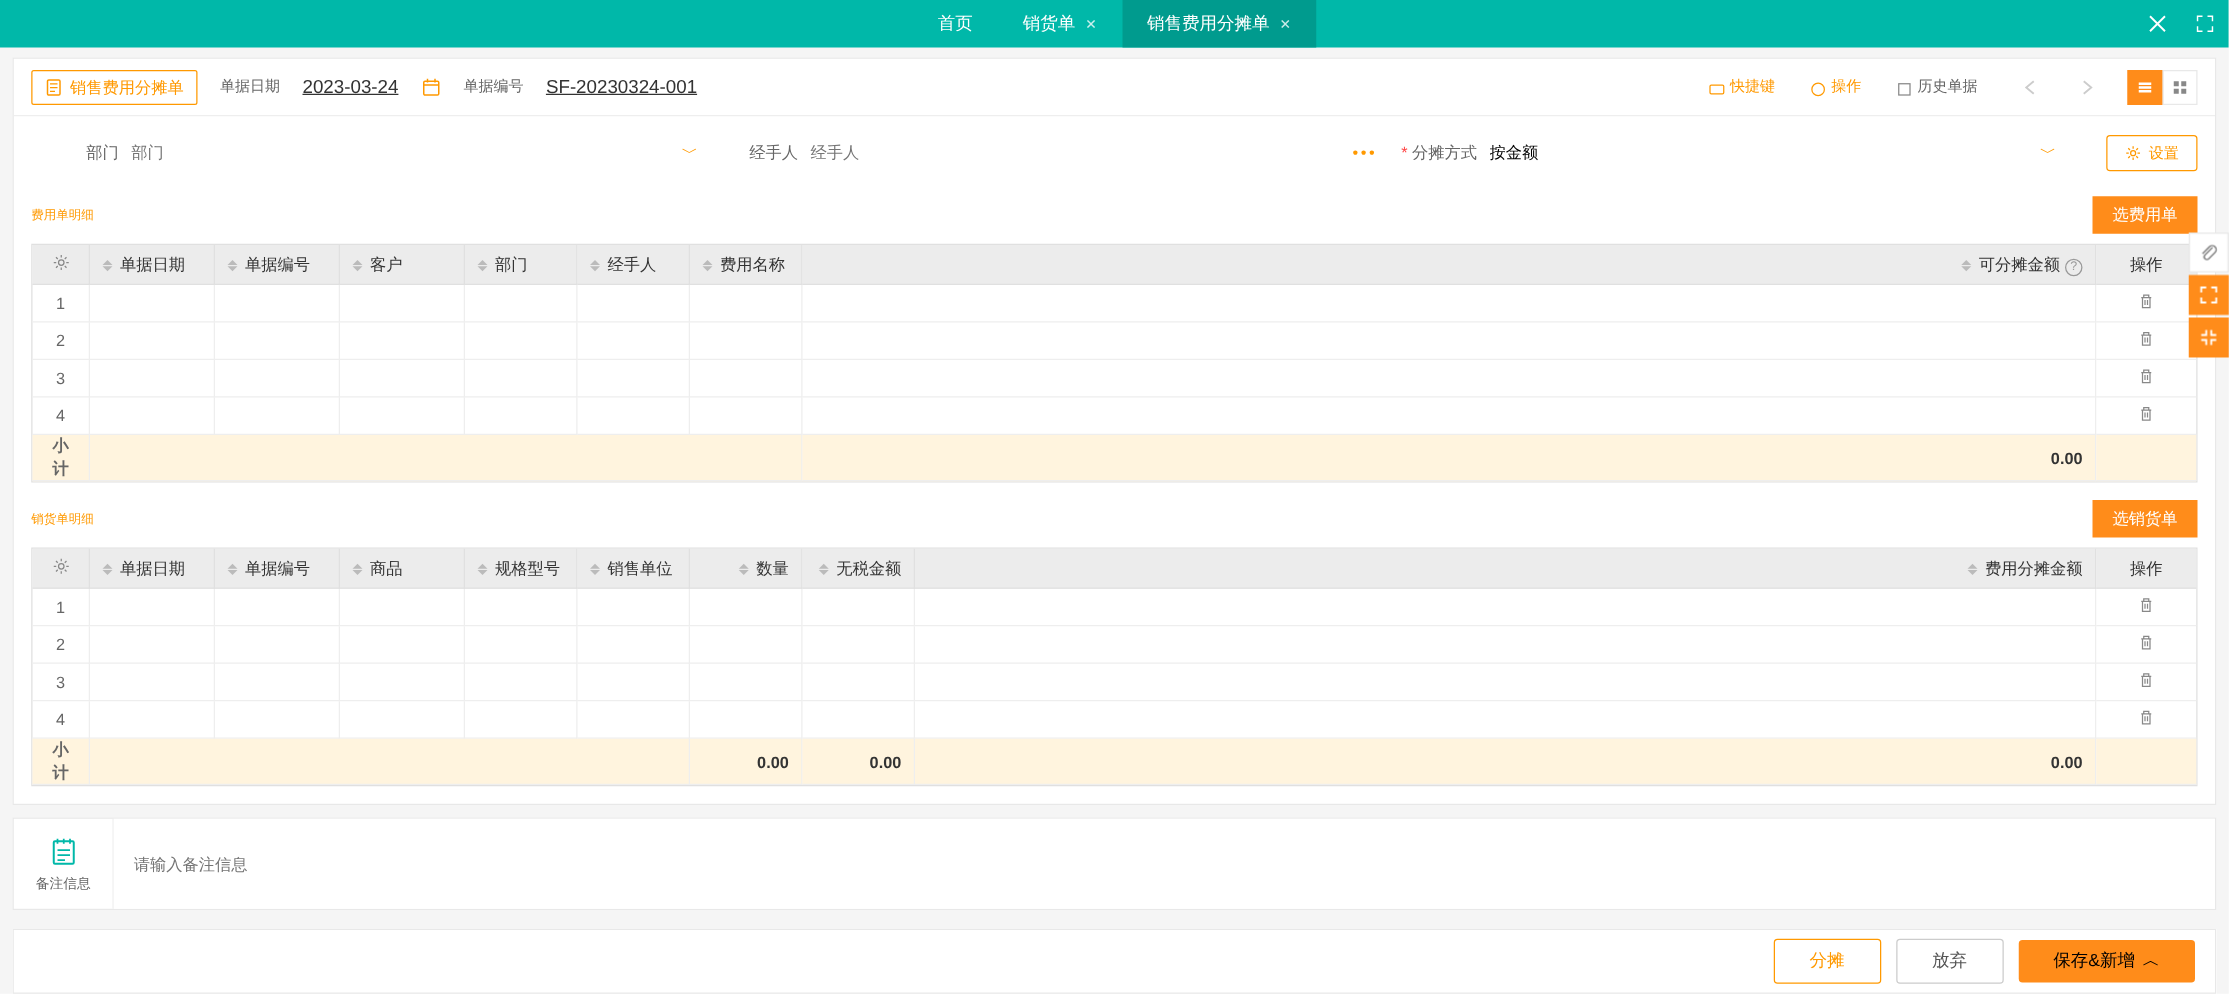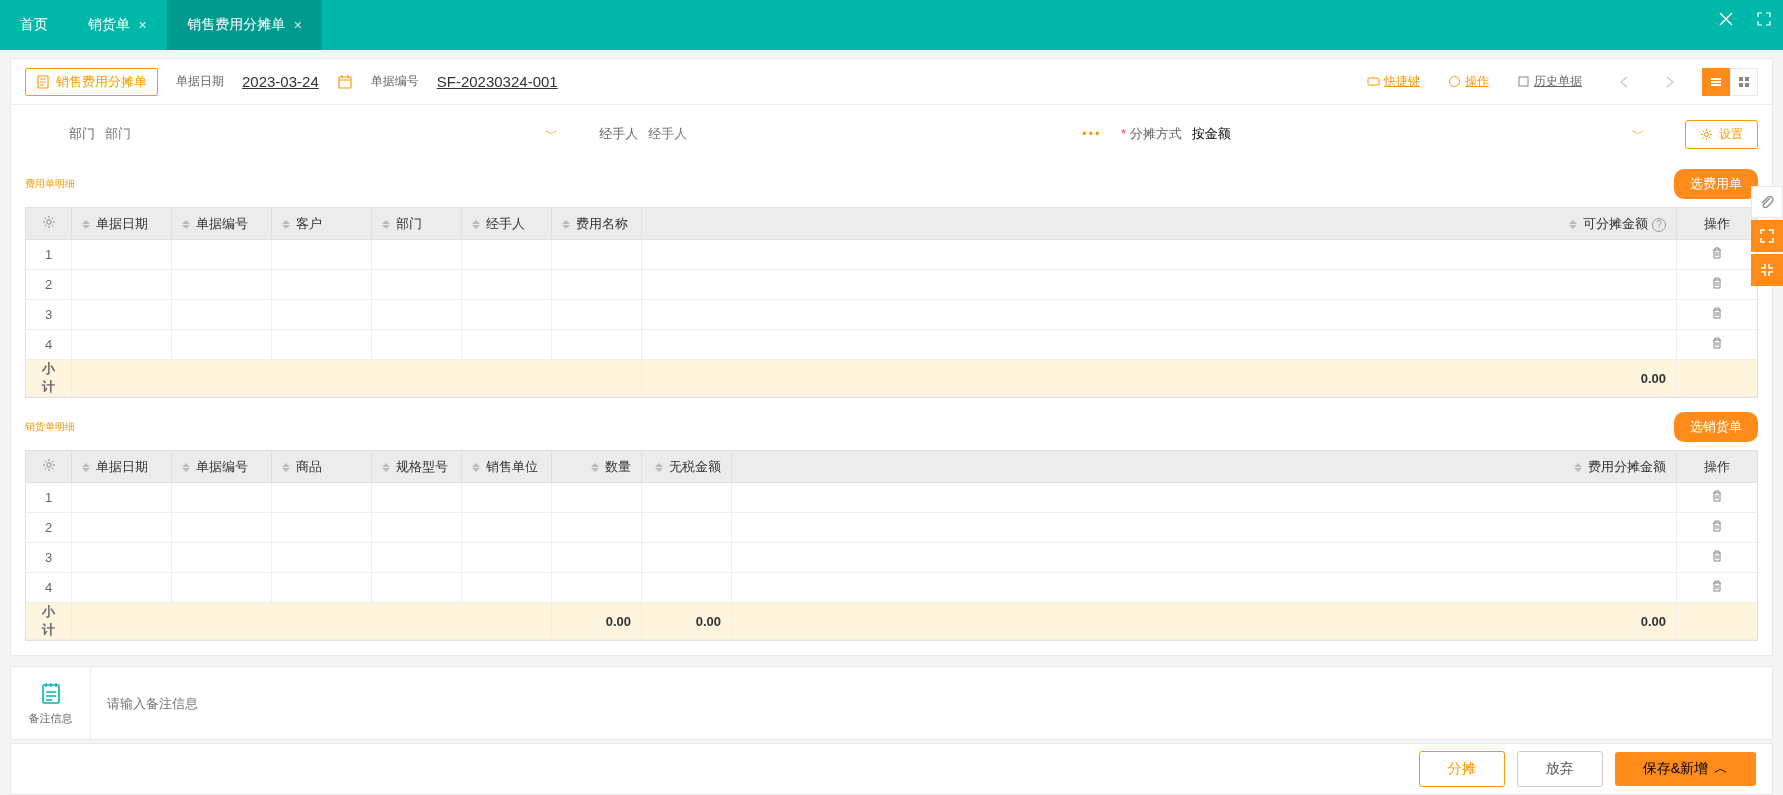--- a/index.html
+++ b/index.html
@@ -1,35 +1,35 @@
 <!DOCTYPE html>
 <html><head>
 <meta charset="utf-8">
 <style>
 * { margin:0; padding:0; box-sizing:border-box; font-family:"Microsoft YaHei","PingFang SC",Arial,sans-serif; }
 body { background:#f5f5f5; width:1783px; height:795px; overflow:hidden; font-size:13px; color:#333; }
 
 
-.top-tabs { background:#00b8a9; height:50px; display:flex; align-items:stretch; position:relative; }
+.top-tabs { background:#00b8a9; height:38px; display:flex; align-items:stretch; position:relative;justify-content:center; }
 .top-tab { display:flex; align-items:center; padding:0 20px; color:#fff; cursor:pointer; font-size:14px; gap:8px; }
 .top-tab.active { background:#009b8e; }
 .top-tab .x { font-size:11px; opacity:.8; }
 .top-right { position:absolute; right:0; top:0; display:flex; height:38px; }
 .top-right-btn { width:38px; display:flex; align-items:center; justify-content:center; color:#fff; cursor:pointer; }
 
 .panel { background:#fff; border:1px solid #e8e8e8; margin:8px 10px 0 10px; }
 
 
 .hdr { display:flex; align-items:center; height:46px; padding:0 14px; border-bottom:1px solid #eee; gap:18px; }
 .doc-tag { border:1px solid #f90; color:#f90; border-radius:2px; padding:4px 10px; font-size:13px; display:flex; align-items:center; gap:6px; }
 .doc-tag-ico { width:14px; height:14px; display:inline-block; }
 .hdr-label { color:#666; font-size:12px; }
 .hdr-val { font-size:15px; color:#333;text-decoration:underline; }
 .hdr-spacer { flex:1; }
-.hdr-link { color:#f90; font-size:12px; cursor:pointer; display:flex; align-items:center; gap:4px; margin-right:10px;text-decoration:underline; }
+.hdr-link { color:#f90; font-size:12px; cursor:pointer; display:flex; align-items:flex-end; gap:4px; margin-right:10px; }
 .hdr-link.gray { color:#666; }
 .hdr-ico-btn { width:28px; height:28px; display:flex; align-items:center; justify-content:center; cursor:pointer; }
 .hdr-ico-btn svg { fill:#bbb; }
 .hdr-view { display:flex; }
 .hdr-view-btn { width:28px; height:28px; display:flex; align-items:center; justify-content:center; border:1px solid #e8e8e8; cursor:pointer; }
 .hdr-view-btn.active { background:#ff8c1a; border-color:#ff8c1a; }
 .hdr-view-btn.active svg rect { fill:#fff; }
 
 
 .form-row { display:flex; align-items:center; padding:14px 14px 20px 14px; gap:0; }
@@ -38,21 +38,21 @@
 .req::before { content:"* "; color:#f44; }
 .form-ctrl { flex:1; position:relative; border-bottom:1px solid transparent; height:30px; display:flex; align-items:center; padding-right:24px; }
 .form-ctrl input { border:none; outline:none; width:100%; font-size:13px; background:transparent; }
 .form-ctrl .caret { position:absolute; right:10px; color:#f90; }
 .form-ctrl .dots { position:absolute; right:10px; color:#f90; letter-spacing:2px; }
 .setting-btn { border:1px solid #f90; color:#f90; background:#fff; border-radius:3px; padding:5px 14px; font-size:12px; cursor:pointer; display:flex; align-items:center; gap:6px; margin-left:30px; }
 
 
 .sec-title-row { display:flex; align-items:center; justify-content:space-between; padding:0 14px 8px 14px; }
 .sec-title { color:#f90; font-size:10px; }
-.sec-btn { background:#ff8c1a; color:#fff; border:none; border-radius:10px; padding:6px 16px; font-size:13px; cursor:pointer; }
+.sec-btn { background:#ff8c1a; color:#fff; border:none; border-radius:0; padding:6px 16px; font-size:13px; cursor:pointer; }
 
 
 .tbl { width:calc(100% - 28px); margin:0 14px; border:1px solid #e0e0e0; border-collapse:separate; border-spacing:0; table-layout:fixed; }
 .tbl th { background:#ececec; border-right:1px solid #e0e0e0; border-bottom:1px solid #e0e0e0; height:32px; font-weight:normal; font-size:13px; color:#333; text-align:left; padding:0 10px; position:relative; }
 .tbl th:last-child { border-right:none; }
 .tbl td { border-right:1px solid #eee; border-bottom:1px solid #eee; height:30px; padding:0 10px; font-size:13px; }
 .tbl td:last-child { border-right:none; }
 .tbl .rownum { text-align:center; color:#666; }
 .tbl .act { text-align:center; }
 .tbl tr.subtotal td { background:#fff4de; font-weight:bold; }

